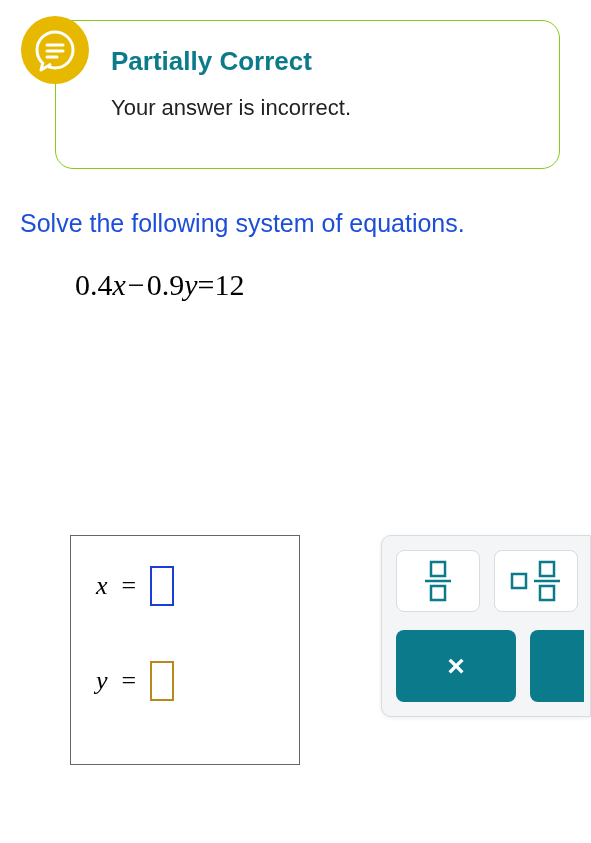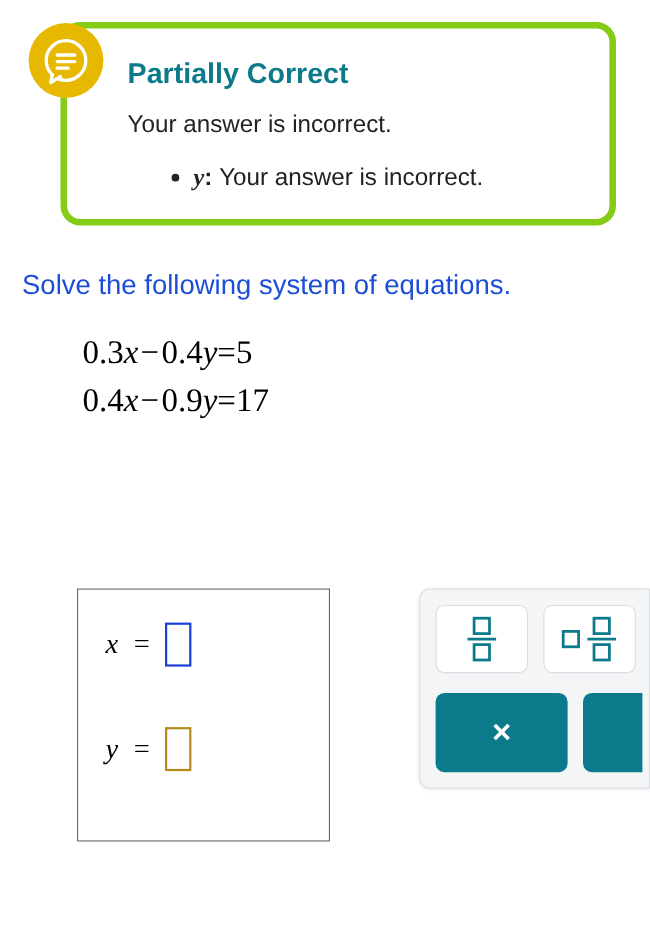--- a/index.html
+++ b/index.html
@@ -7,21 +7,21 @@
     font-family: Arial, Helvetica, sans-serif;
     background: #fff;
     width: 591px;
     height: 843px;
     position: relative;
     overflow: hidden;
   }
   .feedback-box {
     position: relative;
     margin: 20px 20px 0 55px;
-    border: 6px solid #84cc16;
+    border: 1px solid #84cc16;
     border-radius: 18px;
     padding: 25px 25px 25px 55px;
     width: 505px;
   }
   .badge {
     position: absolute;
     left: -35px;
     top: -5px;
     width: 68px;
     height: 68px;
@@ -144,35 +144,27 @@
     <svg width="44" height="44" viewBox="0 0 44 44">
       <circle cx="22" cy="22" r="18" fill="none" stroke="#fff" stroke-width="3"></circle>
       <path d="M10 34 L8 42 L18 36" fill="#e6b800" stroke="#fff" stroke-width="3" stroke-linejoin="round"></path>
       <line x1="14" y1="17" x2="30" y2="17" stroke="#fff" stroke-width="3" stroke-linecap="round"></line>
       <line x1="14" y1="23" x2="30" y2="23" stroke="#fff" stroke-width="3" stroke-linecap="round"></line>
       <line x1="14" y1="29" x2="24" y2="29" stroke="#fff" stroke-width="3" stroke-linecap="round"></line>
     </svg>
   </div>
   <div class="fb-title">Partially Correct</div>
   <div class="fb-sub">Your answer is incorrect.</div>
-  <ul class="fb-list">
-    <li>
-      <span class="varon fb-bold">y</span><span class="fb-bold">: </span><span>Your answer is incorrect.</span>
-    </li>
-  </ul>
 </div>
 
 <div class="question">Solve the following system of equations.</div>
 
 <div class="equations">
   <div>
-    <span>0.3</span><span class="eq-var">x</span><span class="minus">−</span><span>0.4</span><span class="eq-var">y</span><span>=</span><span>5</span>
-  </div>
-  <div>
-    <span>0.4</span><span class="eq-var">x</span><span class="minus">−</span><span>0.9</span><span class="eq-var">y</span><span>=</span><span>17</span>
+    <span>0.4</span><span class="eq-var">x</span><span class="minus">−</span><span>0.9</span><span class="eq-var">y</span><span>=</span><span>12</span>
   </div>
 </div>
 
 <div class="answer-area">
   <div class="ans-row">
     <span class="lbl">x</span>
     <span class="eq">=</span>
     <span class="ans-input x"></span>
   </div>
   <div class="ans-row">

